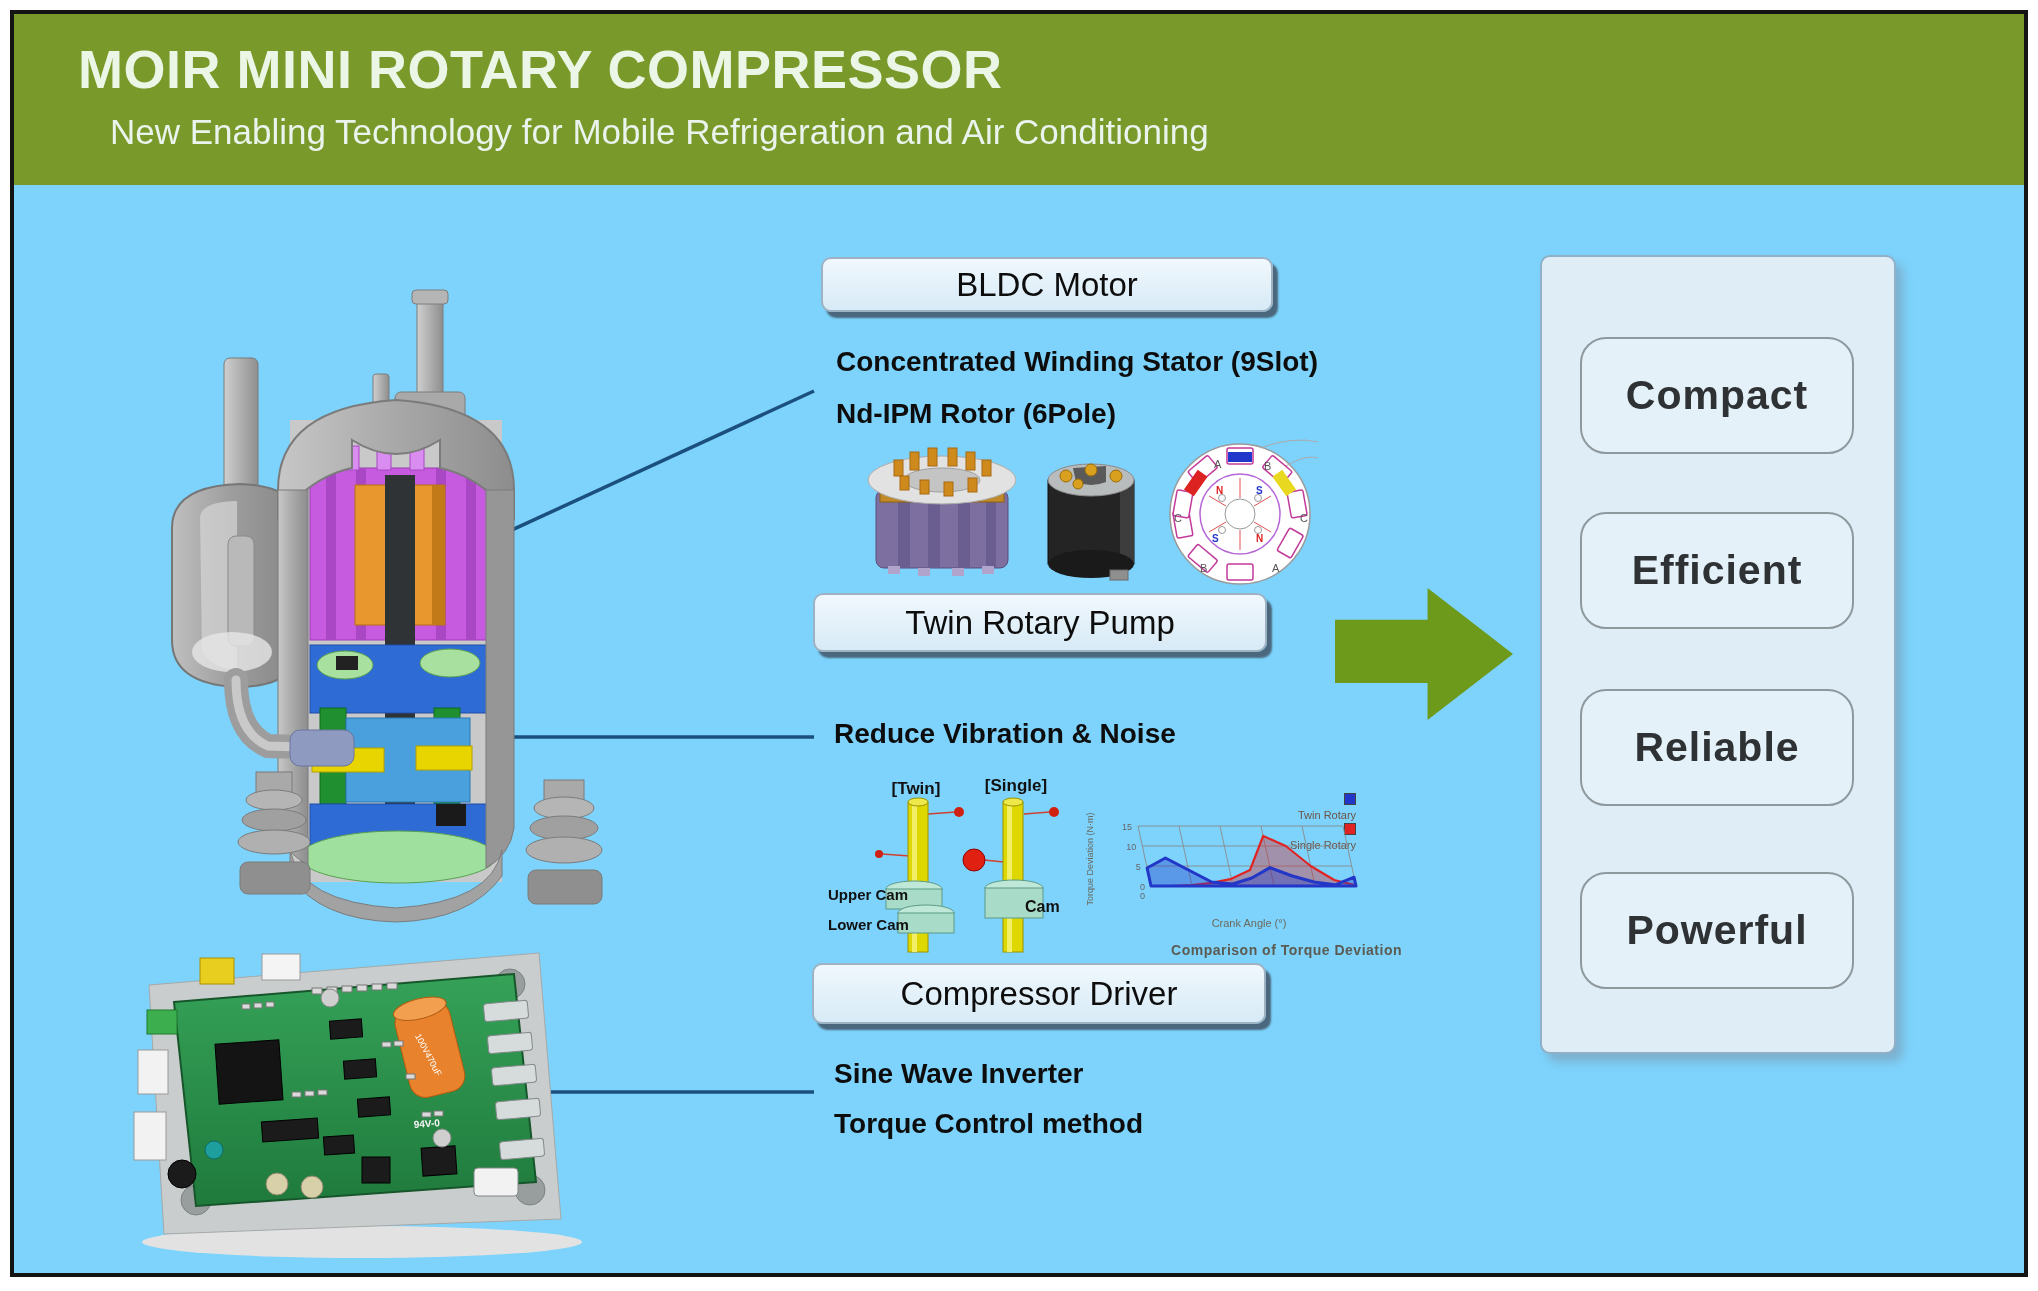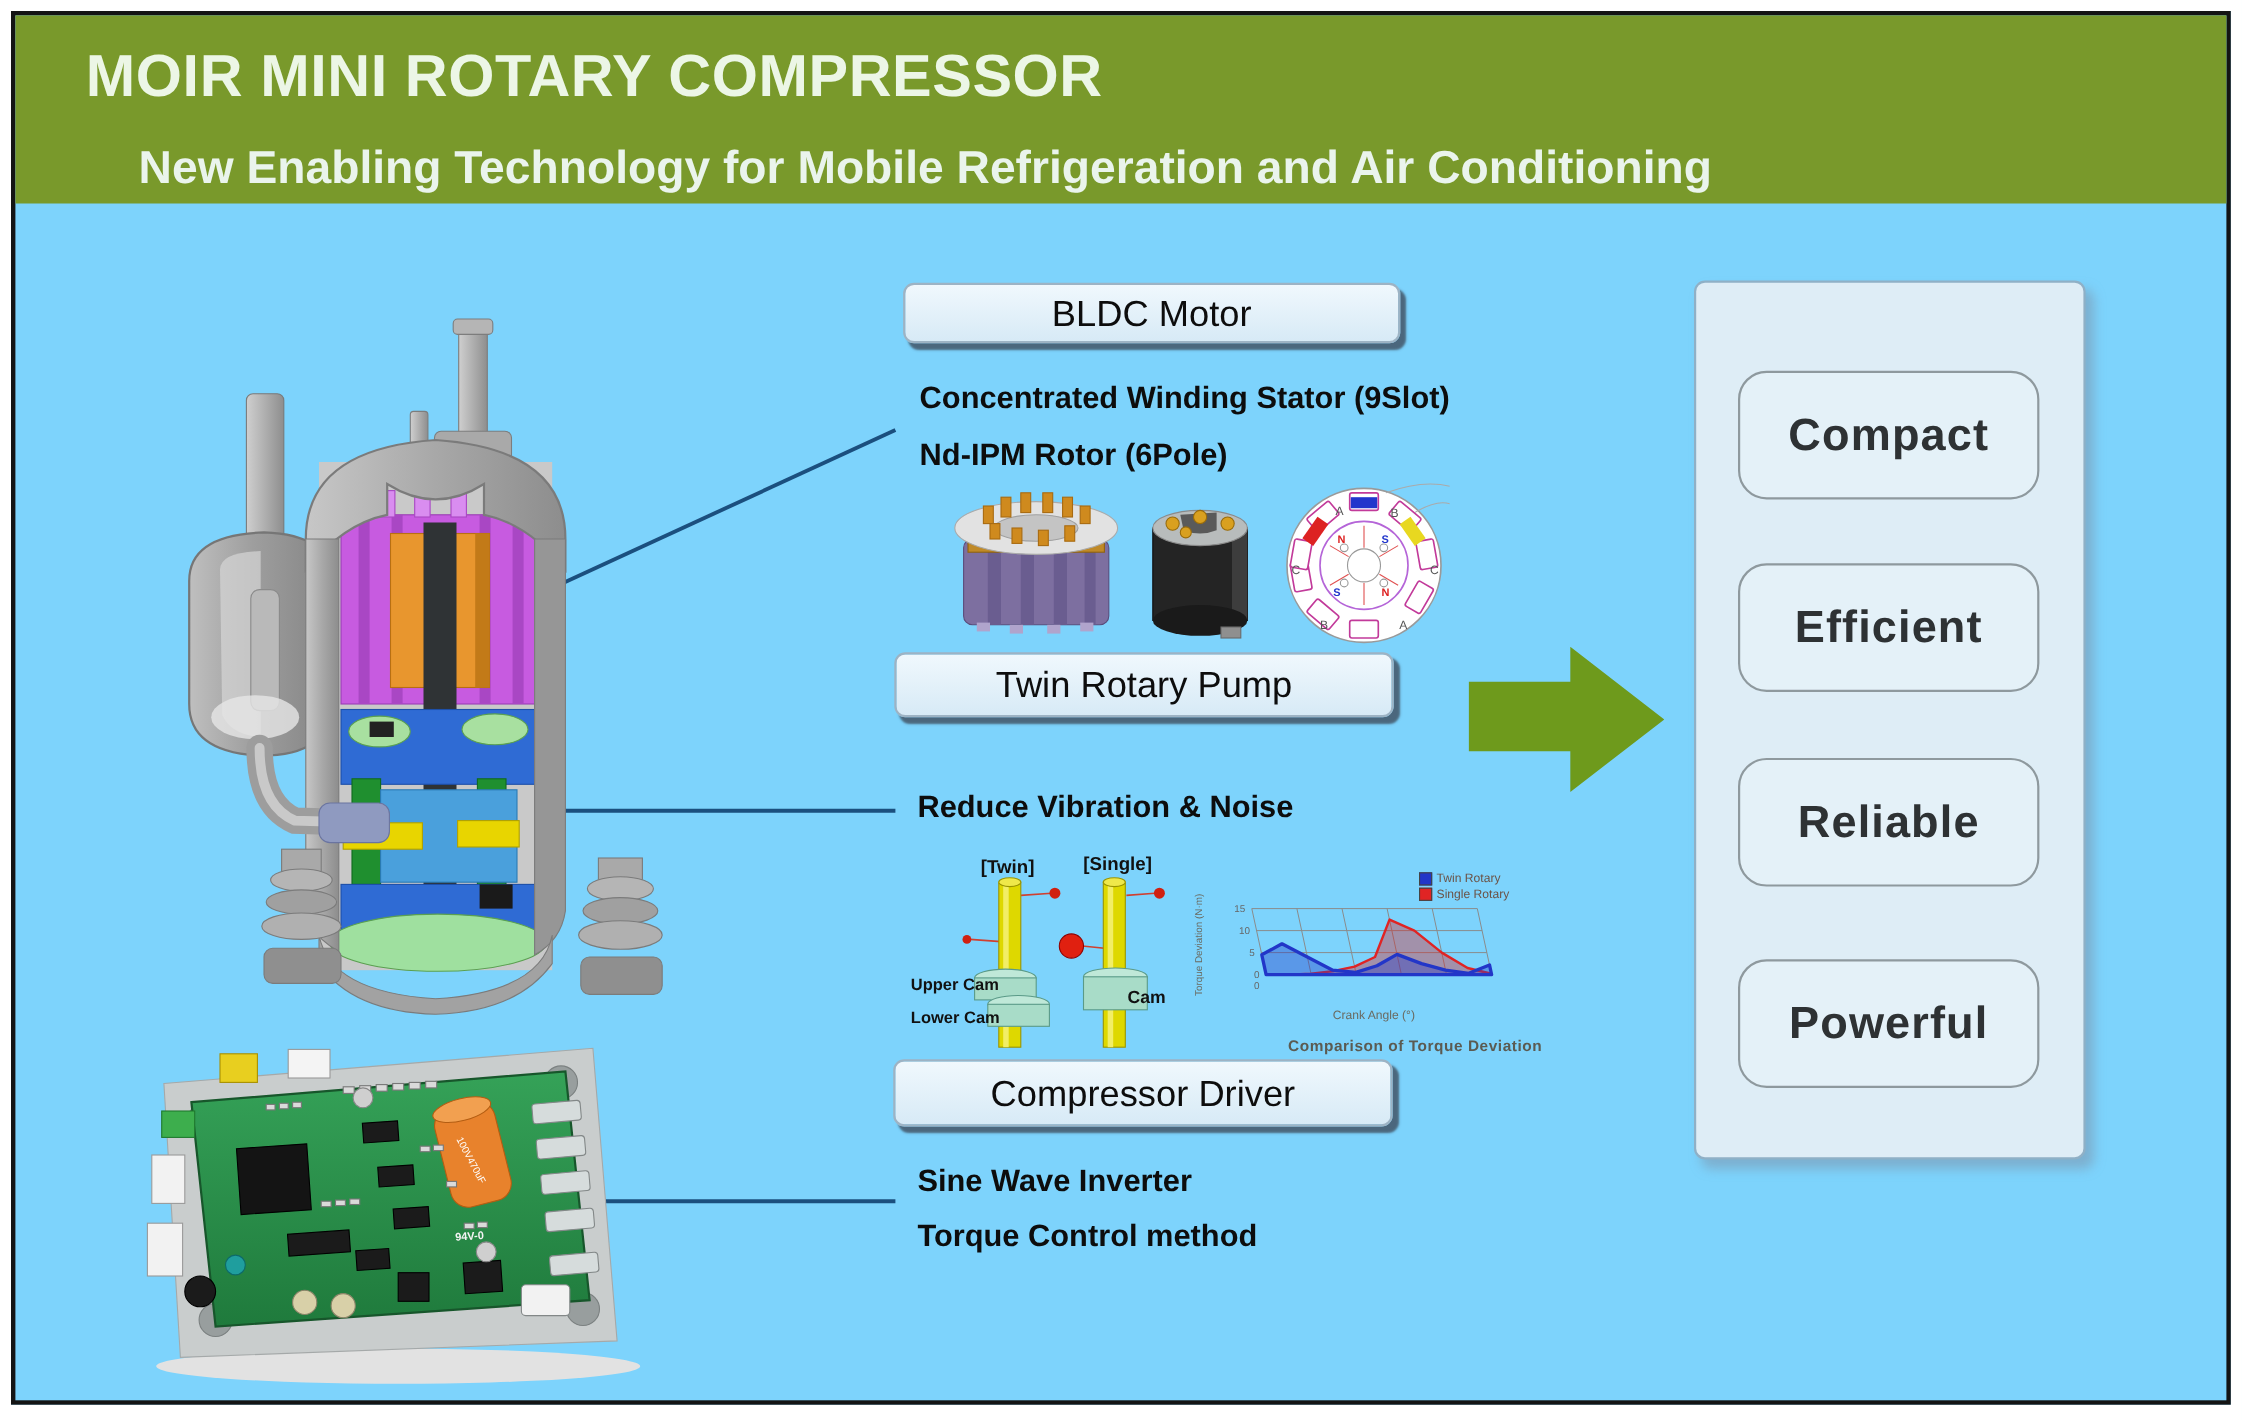--- a/index.html
+++ b/index.html
@@ -2,21 +2,21 @@
 <html><head>
 <meta charset="utf-8">
 <style>
   html,body{margin:0;padding:0;background:#ffffff;}
   .page{position:relative;width:2038px;height:1291px;background:#ffffff;overflow:hidden;
         font-family:"Liberation Sans", sans-serif;}
   .slide{position:absolute;left:10px;top:10px;width:2010px;height:1259px;border:4px solid #141414;background:#7dd3fc;}
   
   .header-bar{position:absolute;left:0;top:0;width:100%;height:171px;background:#79992B;}
   .header-bar h1{margin:0;padding:24px 0 0 64px;font-size:54px;font-weight:bold;color:#ecf6e6;letter-spacing:.5px;}
-  .header-bar h2{margin:16px;padding:12px 0 0 96px;font-size:42px;font-weight:bold;color:#eaf4ec;}
+  .header-bar h2{margin:0;padding:12px 0 0 96px;font-size:35px;font-weight:normal;color:#eaf4ec;}
   
   .label-box{position:absolute;height:51px;width:448px;border:2px solid #9db3c4;border-radius:10px;
              background:linear-gradient(#f0f8fd,#d7eaf6);box-shadow:5px 6px 2px rgba(62,76,92,.8);
              display:flex;align-items:center;justify-content:center;font-size:33px;font-weight:normal;color:#0d0d0d;}
   .bullet{position:absolute;font-size:28px;font-weight:bold;color:#0d0d0d;white-space:nowrap;}
   
   .benefit-panel{position:absolute;left:1526px;top:241px;width:352px;height:795px;background:#DEEDF6;
                  border:2px solid #8fb0c6;border-radius:10px;box-shadow:7px 8px 10px rgba(125,153,178,.6);}
   .benefit-box{position:absolute;left:38px;width:270px;height:113px;background:#e4f1f8;border:2px solid #8E999E;
                border-radius:26px;display:flex;align-items:center;justify-content:center;
@@ -24,21 +24,21 @@
   
   .arrow{position:absolute;left:1321px;top:574px;width:178px;height:132px;background:#6E9A1C;
          clip-path:polygon(0 24%,52% 24%,52% 0,100% 50%,52% 100%,52% 72%,0 72%);}
   
   .chart-caption{position:absolute;left:1078px;top:928px;width:310px;text-align:right;
                  font-size:14px;font-weight:bold;color:#5b5b52;letter-spacing:.5px;}
   .chart-xlabel{position:absolute;left:1110px;top:903px;width:250px;text-align:center;font-size:11px;color:#6a6a60;}
   .chart-ylabel{position:absolute;left:1016px;top:840px;width:120px;font-size:9px;color:#6a6a60;
                 transform:rotate(-90deg);transform-origin:center;text-align:center;}
   .legend{position:absolute;left:1276px;top:779px;font-size:11px;color:#6b5347;}
-  .legend-row{display:flex;align-items:flex-end;gap:4px;margin-bottom:2px;}
+  .legend-row{display:flex;align-items:flex-end;gap:4px;margin-bottom:2px;flex-direction:column;}
   .legend-swatch{width:10px;height:10px;border:1px solid #444;display:inline-block;}
   svg text{font-family:"Liberation Sans", sans-serif;}
 </style>
 </head>
 <body>
 
 <div class="page">
  <div class="slide">
 
   <div class="header-bar">

